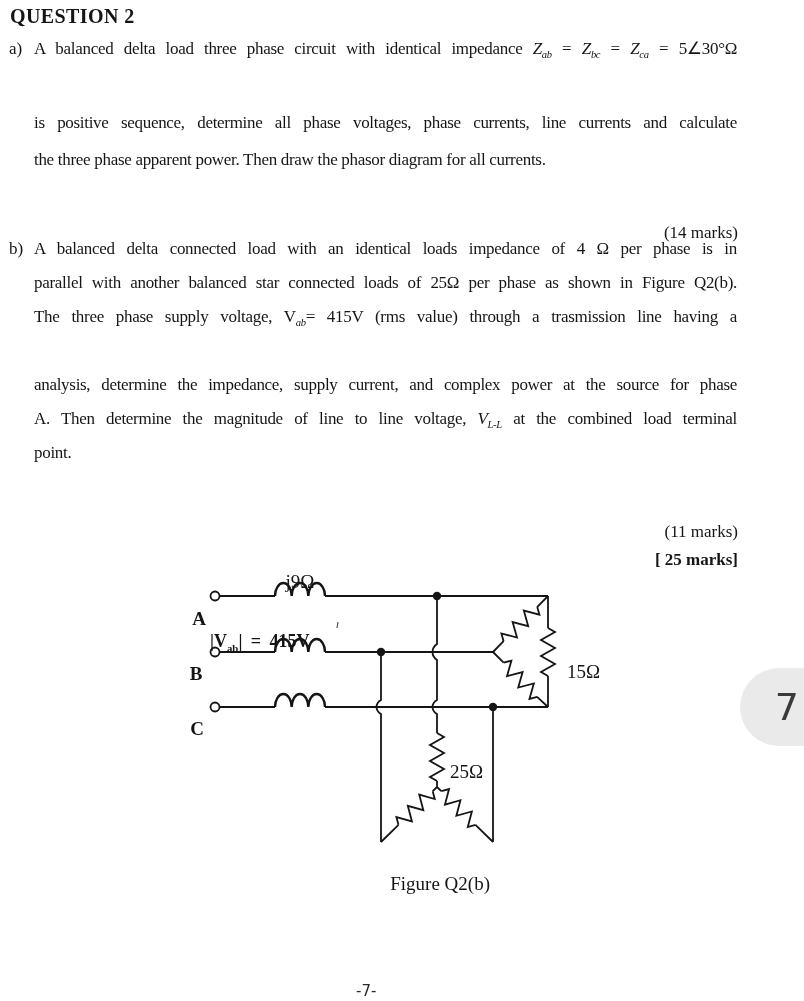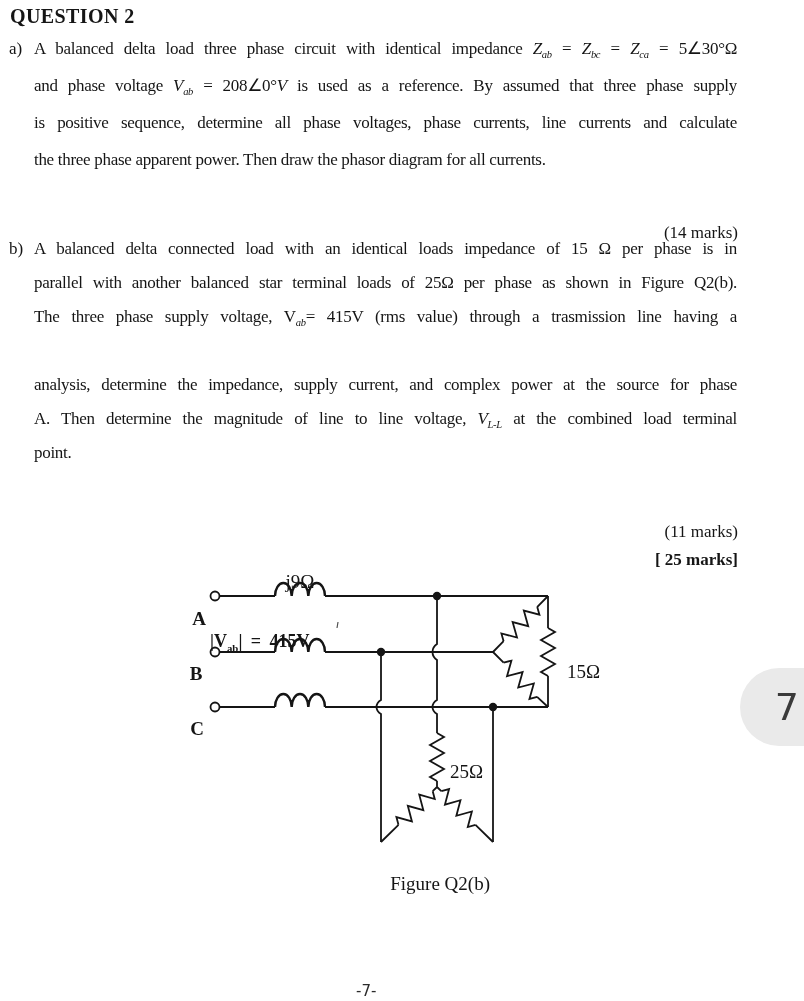--- a/index.html
+++ b/index.html
@@ -59,28 +59,27 @@
 </style>
 </head>
 <body>
 
 <div class="page" style="color: rgb(21, 21, 21);">
 
   <div class="title">QUESTION 2</div>
 
   <div class="marker" style="top:37px">a)</div>
   <div class="line j" style="top:37px">A balanced delta load three phase circuit with identical impedance <i>Z</i><sub>ab</sub> = <i>Z</i><sub>bc</sub> = <i>Z</i><sub>ca</sub> = 5∠30°Ω</div>
-  <div class="line j" style="top:74px">and phase voltage <i>V</i><sub>ab</sub> = 208∠0°<i>V</i> is used as a reference. By assumed that three phase supply</div>
   <div class="line" style="top:148px">the three phase apparent power. Then draw the phasor diagram for all currents.</div>
   <div class="line j" style="top:111px">is positive sequence, determine all phase voltages, phase currents, line currents and calculate</div>
   <div class="marks" style="top:173px">(14 marks)</div>
 
   <div class="marker" style="top:237px">b)</div>
-  <div class="line j" style="top:237px">A balanced delta connected load with an identical loads impedance of 15 Ω per phase is in</div>
-  <div class="line j" style="top:271px">parallel with another balanced star terminal loads of 25Ω per phase as shown in Figure Q2(b).</div>
+  <div class="line j" style="top:237px">A balanced delta connected load with an identical loads impedance of 4 Ω per phase is in</div>
+  <div class="line j" style="top:271px">parallel with another balanced star connected loads of 25Ω per phase as shown in Figure Q2(b).</div>
   <div class="line j" style="top:305px">The three phase supply voltage, V<sub>ab</sub>= 415V (rms value) through a trasmission line having a</div>
   <div class="line j" style="top:373px">analysis, determine the impedance, supply current, and complex power at the source for phase</div>
   <div class="line j" style="top:407px">A. Then determine the magnitude of line to line voltage, <i>V</i><sub>L-L</sub> at the combined load terminal</div>
   <div class="line" style="top:441px">point.</div>
   <div class="marks" style="top:472px">(11 marks)</div>
   <div class="marks total" style="top:500px">[ 25 marks]</div>
 
   <svg class="circuit-svg" width="470" height="320" viewBox="0 0 470 320" stroke="#151515" stroke-width="1.8" fill="none" stroke-linejoin="miter">
     <defs>
       <path id="zz" d="M0,0 L4,-7 L12,7 L20,-7 L28,7 L36,-7 L44,7 L48,0"></path>

